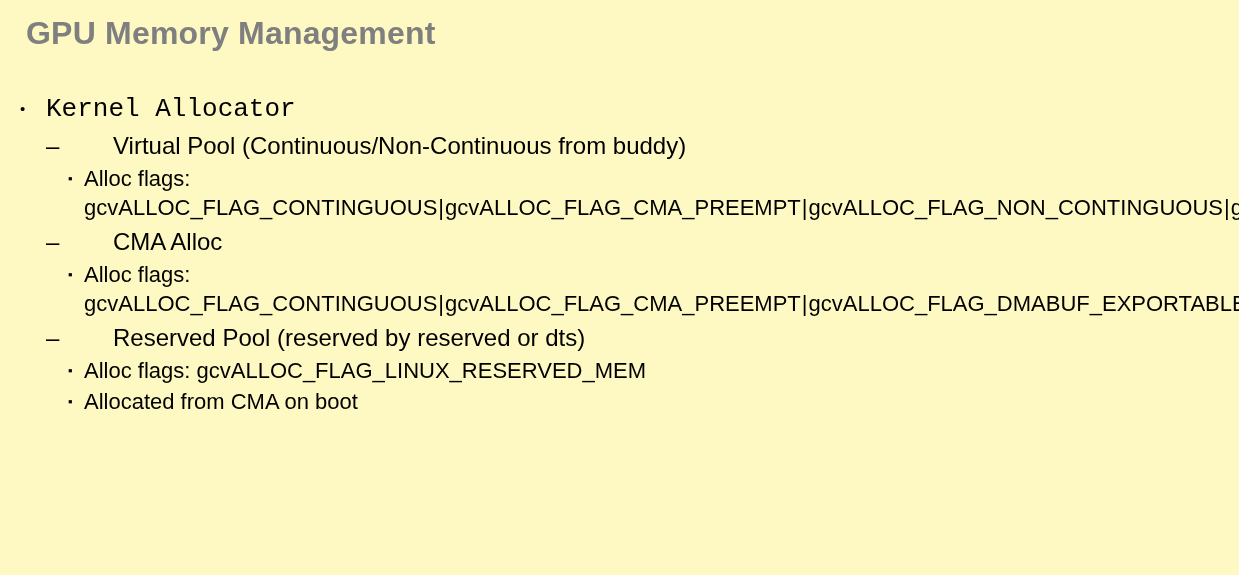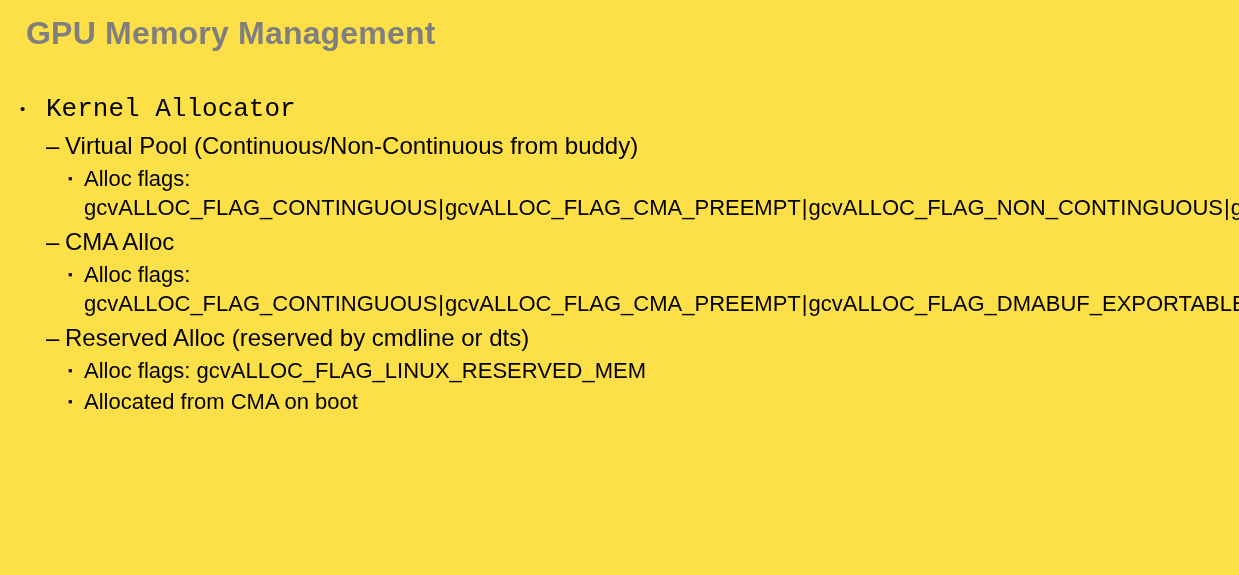--- a/index.html
+++ b/index.html
@@ -13,21 +13,21 @@
     font-family: "Liberation Sans", sans-serif;
     color: #000000;
     overflow: hidden;
     position: relative;
   }
 
   .slide {
     position: relative;
     width: 1239px;
     height: 575px;
-    background: #fde047;
+    background: #fef9c3;
   }
 
   .slide-title {
     position: absolute;
     left: 26px;
     top: 15px;
     font-size: 32px;
     font-weight: bold;
     color: #7f7f7f;
     letter-spacing: 0.2px;
@@ -83,20 +83,21 @@
     margin-top: 4px;
     margin-bottom: 1px;
   }
   .lvl2 .bullet {
     width: 19px;
     font-size: 24px;
     line-height: 32px;
   }
   .lvl2 .row-text {
     line-height: 32px;
+    margin-left: 48px;
   }
 
   
   .lvl3 {
     margin-left: 68px;
     font-size: 22px;
     line-height: 29px;
     margin-top: 2px;
     margin-bottom: 2px;
   }
@@ -143,21 +144,21 @@
       <span class="row-text">CMA Alloc</span>
     </div>
 
     <div class="row lvl3">
       <span class="bullet">▪</span>
       <span class="row-text"><span>Alloc flags: </span><span>gcvALLOC_FLAG_CONTINGUOUS</span><span class="sep">|</span><span>gcvALLOC_FLAG_CMA_PREEMPT</span><span class="sep">|</span><span>gcvALLOC_FLAG_DMABUF_EXPORTABLE</span></span>
     </div>
 
     <div class="row lvl2">
       <span class="bullet">–</span>
-      <span class="row-text">Reserved Alloc (reserved by cmdline or dts)</span>
+      <span class="row-text">Reserved Pool (reserved by reserved or dts)</span>
     </div>
 
     <div class="row lvl3">
       <span class="bullet">▪</span>
       <span class="row-text"><span>Alloc flags: </span><span>gcvALLOC_FLAG_LINUX_RESERVED_MEM</span></span>
     </div>
 
     <div class="row lvl3">
       <span class="bullet">▪</span>
       <span class="row-text">Allocated from CMA on boot</span>

